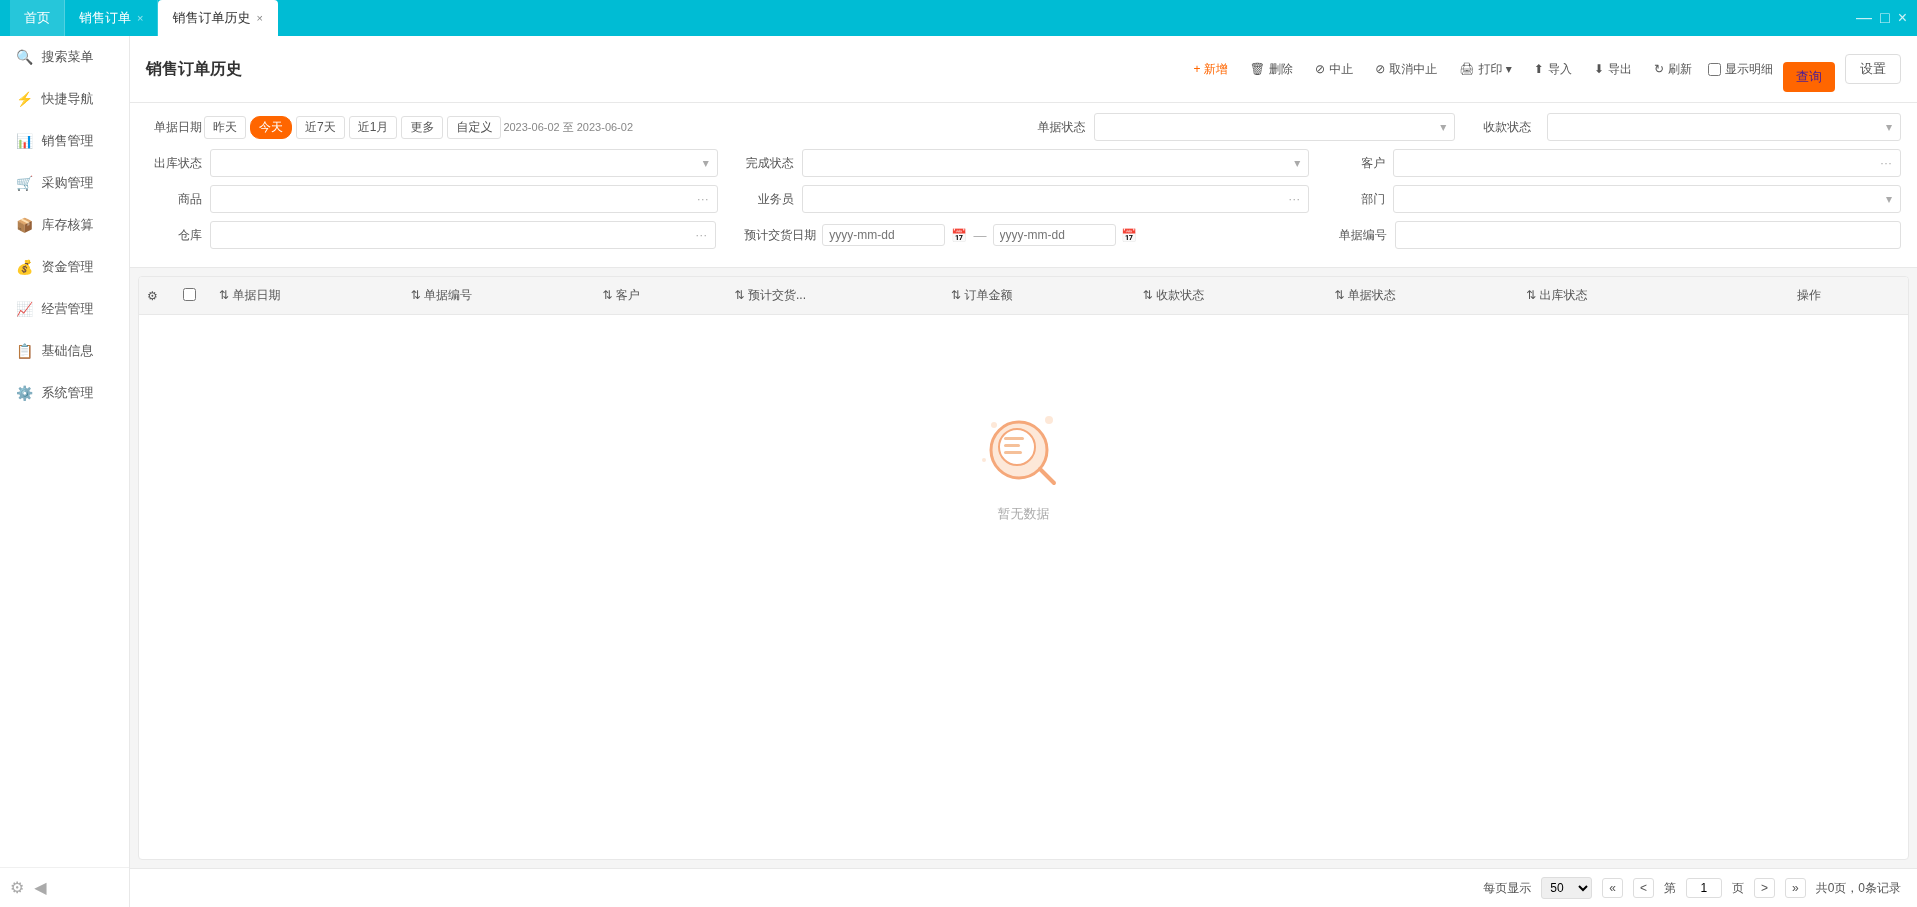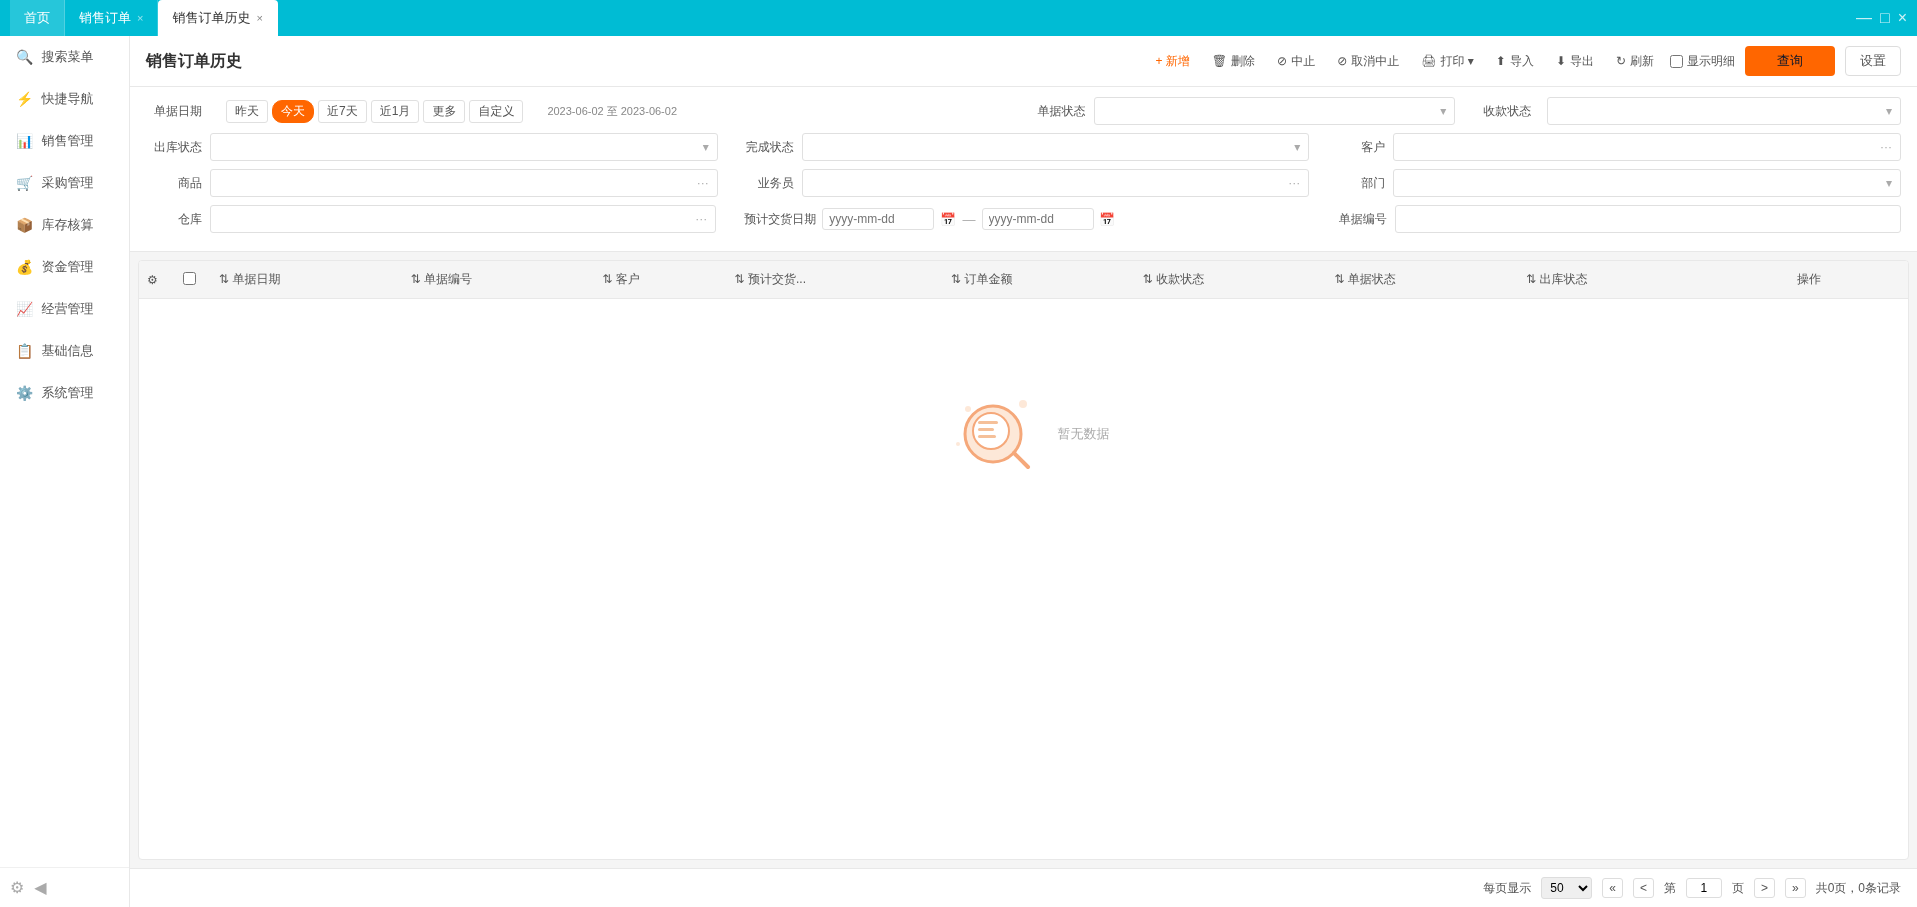--- a/index.html
+++ b/index.html
@@ -28,48 +28,48 @@
     
     .content { flex: 1; display: flex; flex-direction: column; overflow: hidden; background: #f5f5f5; }
 
     
     .page-header { background: #fff; padding: 10px 16px; display: flex; align-items: center; justify-content: space-between; border-bottom: 1px solid #e8e8e8; flex-shrink: 0; }
     .page-title { font-size: 16px; font-weight: bold; color: #333; }
     .header-actions { display: flex; align-items: center; gap: 10px; }
     .action-btn { display: flex; align-items: center; gap: 4px; background: none; border: none; cursor: pointer; color: #555; font-size: 12px; padding: 4px 6px; border-radius: 3px; }
     .action-btn.orange { color: #ff6600; }
     .show-detail-checkbox { display: flex; align-items: center; gap: 4px; font-size: 12px; color: #555; }
-    .query-btn { background: #ff6600; color: #0f172a; border: none; border-radius: 4px; padding: 6px 32px; cursor: pointer; font-size: 13px; }
+    .query-btn { background: #ff6600; color: #4c1d95; border: none; border-radius: 4px; padding: 6px 13px; cursor: pointer; font-size: 13px; margin-top: 16px; }
     .settings-btn { background: #fff; color: #555; border: 1px solid #ddd; border-radius: 4px; padding: 5px 14px; cursor: pointer; font-size: 13px; }
 
     
     .filter-area { background: #fff; padding: 10px 16px; border-bottom: 1px solid #e8e8e8; flex-shrink: 0; }
     .filter-row { display: flex; align-items: center; gap: 0; margin-bottom: 8px; }
     .filter-item { display: flex; align-items: center; flex: 1; gap: 8px; min-width: 0; }
     .filter-label { color: #555; font-size: 12px; white-space: nowrap; min-width: 56px; text-align: right; }
     .filter-control { flex: 1; display: flex; align-items: center; gap: 4px; border: 1px solid #e0e0e0; border-radius: 3px; padding: 4px 8px; background: #fff; font-size: 12px; color: #333; min-height: 28px; }
     .filter-control .arrow { color: #aaa; margin-left: auto; }
     .filter-control .dots { color: #aaa; margin-left: auto; cursor: pointer; }
     .date-btn { padding: 2px 8px; border: 1px solid #e0e0e0; border-radius: 3px; cursor: pointer; font-size: 12px; background: #fff; color: #555; }
     .date-btn.active { background: #ff6600; color: #fff; border-color: #ff6600; border-radius: 10px; }
     .date-range { color: #888; font-size: 11px; }
-    .filter-date-input { border: 1px solid #e0e0e0; border-radius: 3px; padding: 3px 6px; font-size: 12px; width: 112px; }
+    .filter-date-input { border: 1px solid #e0e0e0; border-radius: 3px; padding: 3px 6px; font-size: 12px; width: 123px; }
     .filter-date-separator { color: #aaa; }
     .calendar-icon { color: #aaa; cursor: pointer; }
     .collect-more { text-align: center; padding: 4px 0; color: #888; font-size: 12px; cursor: pointer; }
 
     
     .table-wrapper { flex: 1; overflow: auto; background: #fff; margin: 8px; border-radius: 4px; border: 1px solid #e8e8e8; }
     .data-table { width: 100%; border-collapse: collapse; font-size: 12px; }
     .data-table th { background: #f5f5f5; padding: 10px 8px; text-align: left; border-bottom: 1px solid #e8e8e8; color: #555; font-weight: normal; white-space: nowrap; }
     .th-gear { width: 36px; text-align: center; }
     .th-checkbox { width: 36px; text-align: center; }
 
     
-    .empty-state { display: flex; flex-direction: row; align-items: center; justify-content: center; padding: 80px 0; }
+    .empty-state { display: flex; flex-direction: column; align-items: center; justify-content: center; padding: 80px 0; }
     .empty-text { color: #aaa; font-size: 13px; }
 
     
     .table-footer { background: #fff; border-top: 1px solid #e8e8e8; padding: 8px 16px; display: flex; align-items: center; justify-content: flex-end; gap: 10px; flex-shrink: 0; font-size: 12px; color: #555; }
     .page-size-select { border: 1px solid #ddd; border-radius: 3px; padding: 2px 4px; font-size: 12px; }
     .pagination-btn { background: none; border: 1px solid #ddd; border-radius: 3px; padding: 2px 6px; cursor: pointer; font-size: 12px; color: #555; }
     .page-input { border: 1px solid #ddd; border-radius: 3px; padding: 2px 4px; font-size: 12px; width: 36px; text-align: center; }
 
     
     .empty-illustration { width: 120px; height: 100px; margin-bottom: 10px; }
@@ -182,21 +182,21 @@
           <span>显示明细</span>
         </label>
         <button class="query-btn">查询</button>
         <button class="settings-btn">设置</button>
       </div>
     </div>
 
     <div class="filter-area">
 
       <div class="filter-row">
-        <div class="filter-item" style="flex: 2; gap: 24px;">
+        <div class="filter-item" style="flex: 2; gap: 2px;">
           <span class="filter-label">单据日期</span>
           <div style="display:flex; align-items:center; gap:4px;">
             <button class="date-btn">昨天</button>
             <button class="date-btn active">今天</button>
             <button class="date-btn">近7天</button>
             <button class="date-btn">近1月</button>
             <button class="date-btn">更多</button>
             <button class="date-btn">自定义</button>
           </div>
           <div style="display:flex; flex-direction:column; justify-content:center;">

